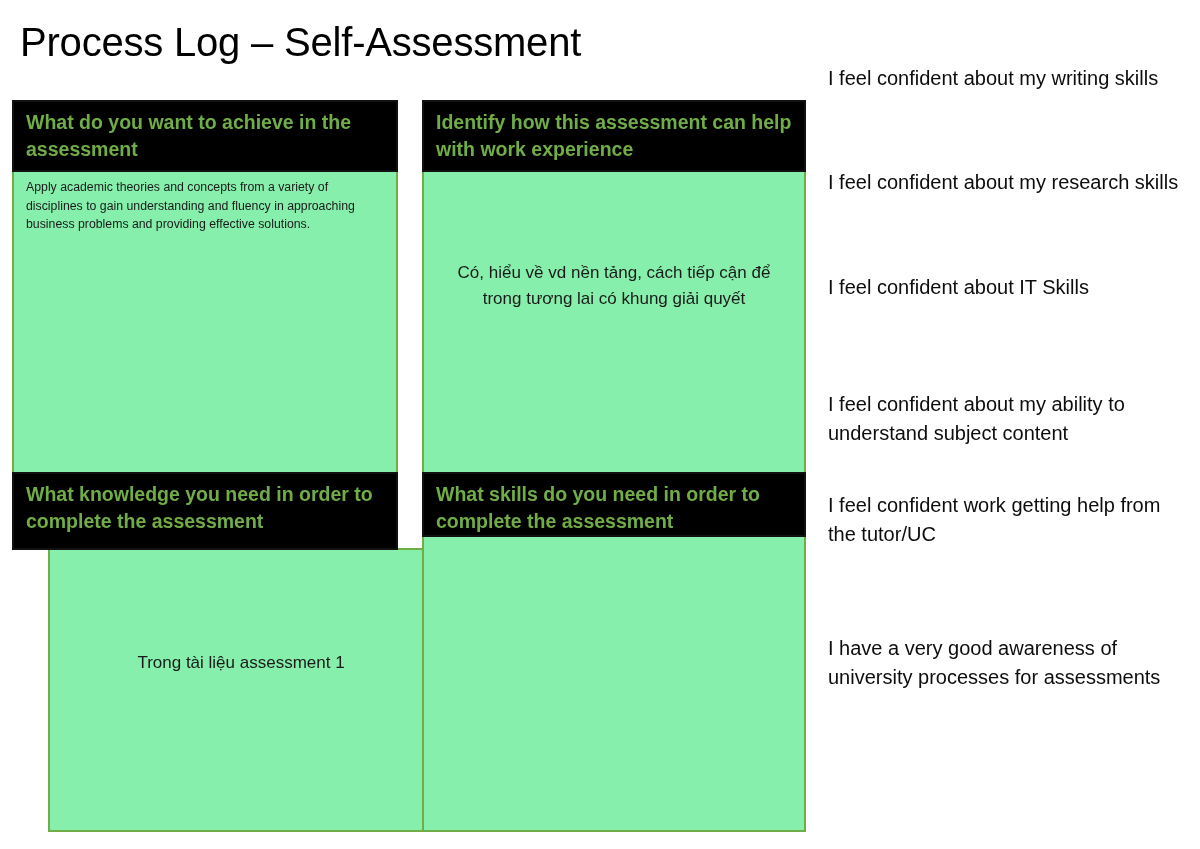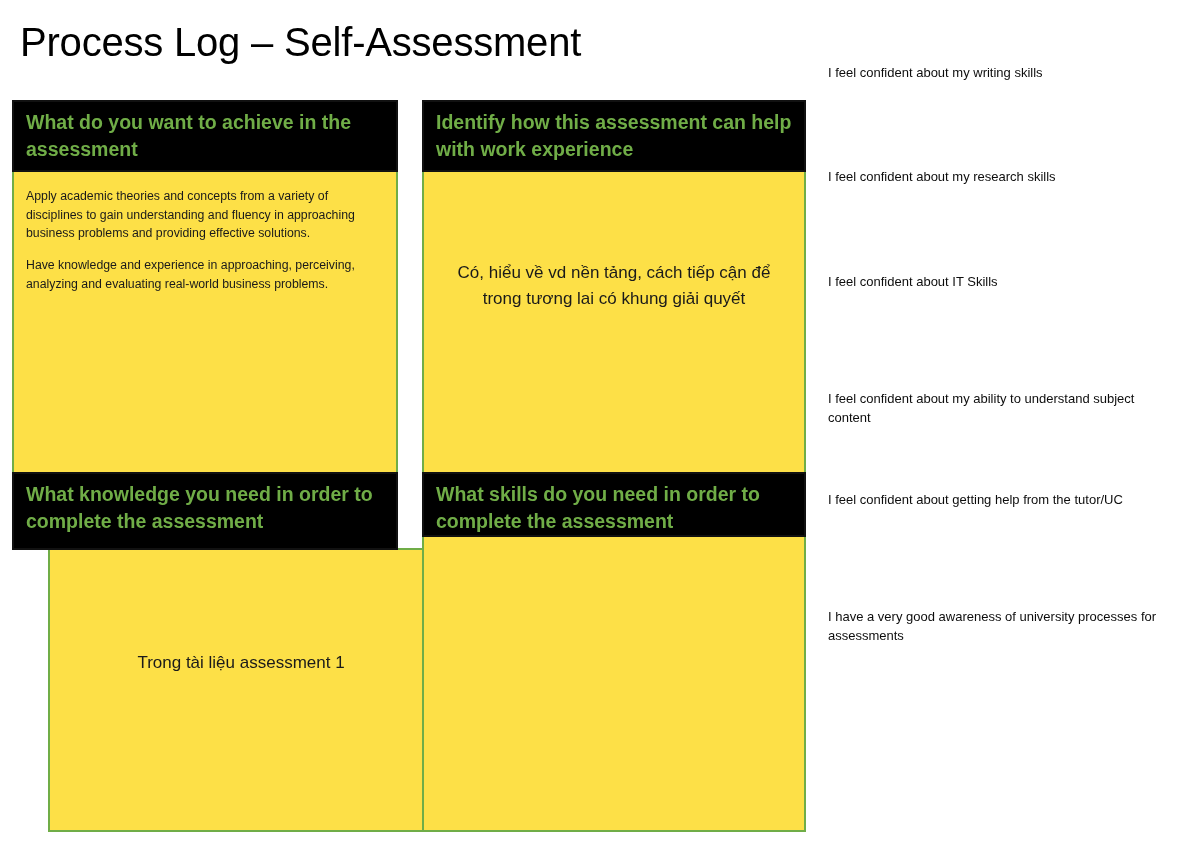--- a/index.html
+++ b/index.html
@@ -43,25 +43,25 @@
     font-weight: bold;
     line-height: 1.38;
     padding: 7px 10px 6px 12px;
     z-index: 2;
   }
   .qbox-body {
     position: absolute;
     left: 0;
     box-sizing: border-box;
     border: 2px solid #70AD47;
-    background: #fde047;
+    background: #86efac;
     color: #1a1a1a;
     font-size: 12.3px;
     line-height: 1.52;
-    padding: 15px 12px;
+    padding: 6px 12px;
     z-index: 1;
   }
   .qbox-body p {
     margin: 0 0 13px 0;
   }
   .qbox-body p:last-child {
     margin-bottom: 0;
   }
   .qbox-body.centered {
     display: flex;
@@ -97,42 +97,41 @@
   
   #statements {
     position: absolute;
     left: 828px;
     top: 0;
     width: 358px;
     height: 849px;
   }
   .statement {
     position: absolute;
-    font-size: 13px;
+    font-size: 20px;
     line-height: 1.45;
     color: #0d0d0d;
     width: 352px;
   }
   .statement.s0 { top: 64px; }
   .statement.s1 { top: 168px; }
   .statement.s2 { top: 273px; }
   .statement.s3 { top: 342px; margin-top: 48px; }
   .statement.s4 { top: 491px; }
-  .statement.s5 { top: 608px; }
+  .statement.s5 { top: 634px; }
 </style>
 </head>
 <body>
 
 <div id="page-title">Process Log – Self-Assessment</div>
 
 <div class="qbox" id="box-achieve">
   <div class="qbox-header">What do you want to achieve in the assessment</div>
   <div class="qbox-body">
     <p>Apply academic theories and concepts from a variety of disciplines to gain understanding and fluency in approaching business problems and providing effective solutions.</p>
-    <p>Have knowledge and experience in approaching, perceiving, analyzing and evaluating real-world business problems.</p>
   </div>
 </div>
 
 <div class="qbox" id="box-workexp">
   <div class="qbox-header">Identify how this assessment can help with work experience</div>
   <div class="qbox-body centered">
     <span class="centered-text">Có, hiểu về vd nền tảng, cách tiếp cận để trong tương lai có khung giải quyết</span>
   </div>
 </div>
 
@@ -148,15 +147,15 @@
   <div class="qbox-body centered">
     <span class="centered-text"></span>
   </div>
 </div>
 
 <div id="statements">
   <div class="statement s0">I feel confident about my writing skills</div>
   <div class="statement s1">I feel confident about my research skills</div>
   <div class="statement s2">I feel confident about IT Skills</div>
   <div class="statement s3">I feel confident about my ability to understand subject content</div>
-  <div class="statement s4">I feel confident about getting help from the tutor/UC</div>
+  <div class="statement s4">I feel confident work getting help from the tutor/UC</div>
   <div class="statement s5">I have a very good awareness of university processes for assessments</div>
 </div>
 
 </body></html>

